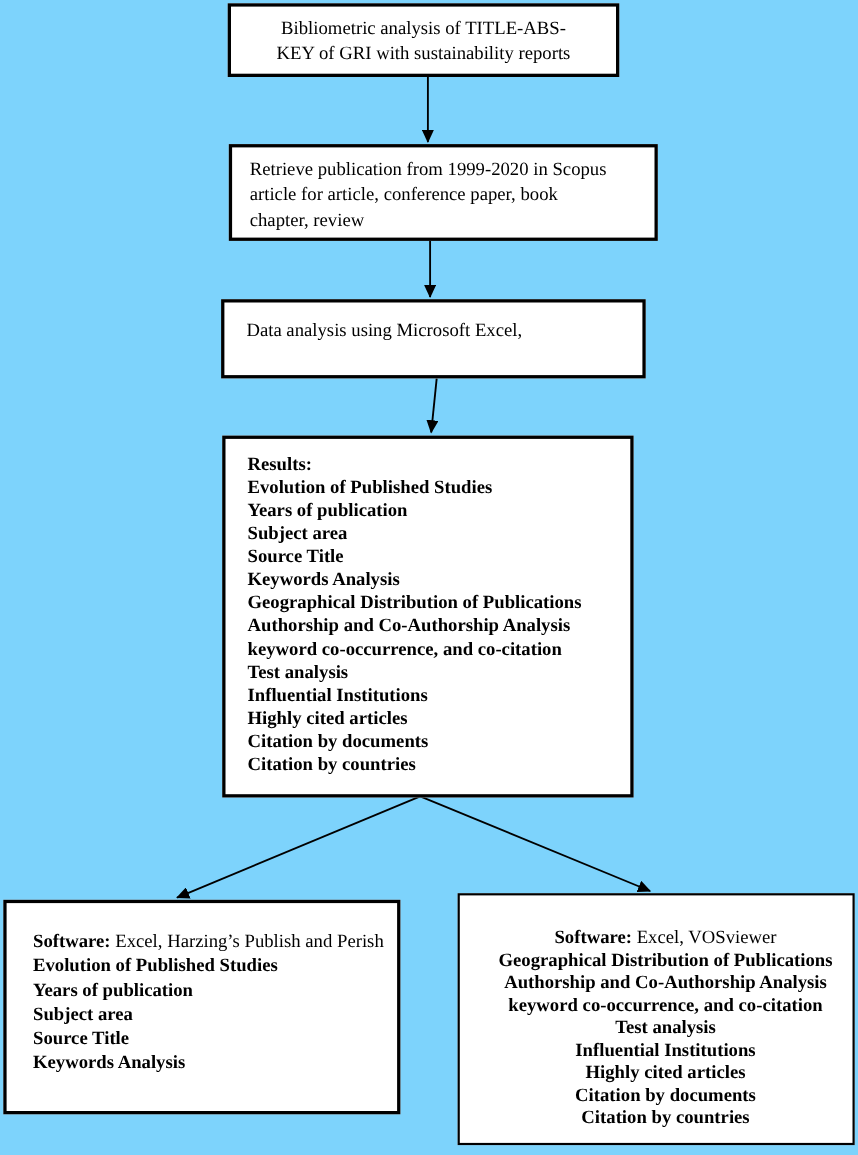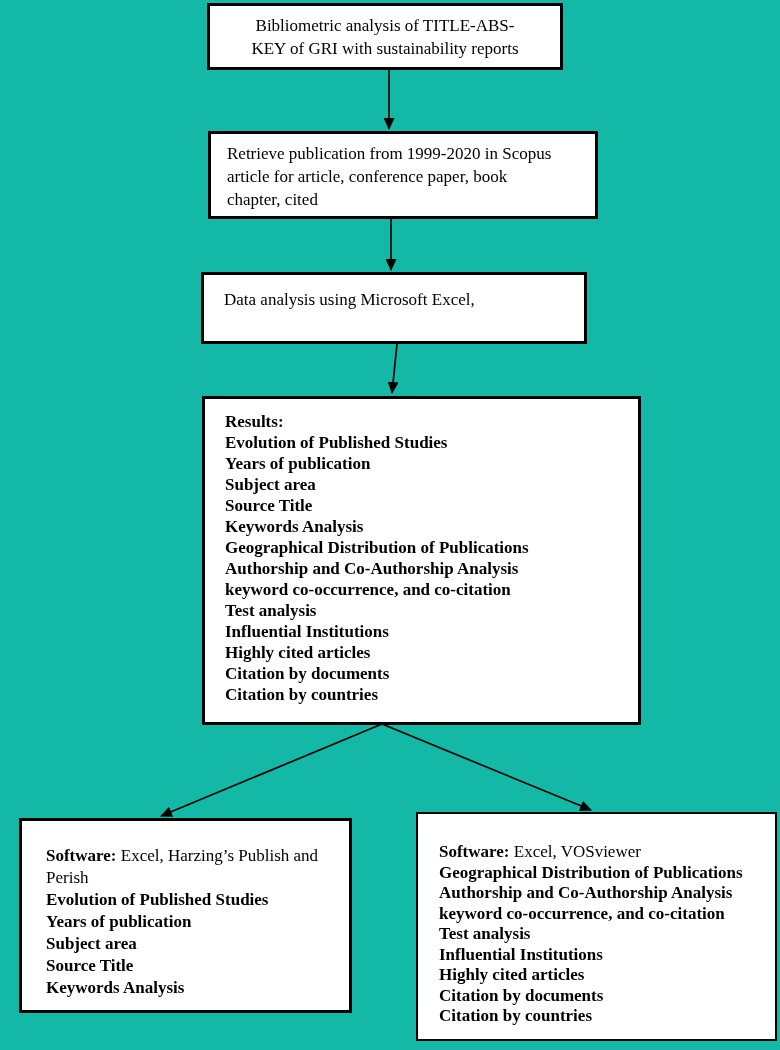--- a/index.html
+++ b/index.html
@@ -1,44 +1,44 @@
 <!DOCTYPE html>
 <html><head>
 <meta charset="utf-8">
 <style>
   html, body { margin: 0; padding: 0; background: #ffffff; }
   .canvas {
     position: relative;
     width: 780px;
     height: 1050px;
-    background: #14b8a6;
+    background: #7dd3fc;
     font-family: "Liberation Serif", "DejaVu Serif", serif;
     color: #000000;
     overflow: hidden;
   }
   .box {
     position: absolute;
     box-sizing: border-box;
     border: 3px solid #000000;
     background: #ffffff;
     font-size: 17px;
   }
   .box--thin { border-width: 2px; }
   .step1 { left: 207px; top: 3px;  width: 356px; height: 67px;
            text-align: center; padding-top: 8px; line-height: 23px; }
   .step2 { left: 208px; top: 131px; width: 390px; height: 88px;
            padding: 8px 10px 0 16px; line-height: 23px; }
   .step3 { left: 201px; top: 272px; width: 386px; height: 72px;
            padding: 13px 8px 0 20px; line-height: 23px; }
-  .results { left: 202px; top: 396px; width: 439px; height: 329px;
+  .results { left: 202px; top: 396px; width: 374px; height: 329px;
              padding: 12px 6px 4px 20px; line-height: 21px; }
-  .softL { left: 3px; top: 818px; width: 333px; height: 195px;
-           padding: 24px 10px 0 24px; line-height: 22px; margin-left: 16px; }
+  .softL { left: 3px; top: 818px; width: 361px; height: 195px;
+           padding: 24px 10px 0 24px; line-height: 22px; }
   .softR { left: 416px; top: 812px; width: 361px; height: 229px;
-           padding: 28px 4px 0 21px; line-height: 20.5px; }
+           padding: 28px 4px 0 21px; line-height: 20.5px; text-align: center; }
   .bold { font-weight: bold; }
   .item { white-space: nowrap; font-weight: bold; }
   .softL .item, .softL .head { white-space: normal; }
   .arrows {
     position: absolute;
     left: 0; top: 0;
     width: 780px; height: 1050px;
     pointer-events: none;
   }
   .arrows line { stroke: #000000; stroke-width: 1.7; }
@@ -62,21 +62,21 @@
   </svg>
 
   <div class="box step1">
     <div>Bibliometric analysis of TITLE-ABS-</div>
     <div>KEY of GRI with sustainability reports</div>
   </div>
 
   <div class="box step2">
     <div>Retrieve publication from 1999-2020 in Scopus</div>
     <div>article for article, conference paper, book</div>
-    <div>chapter, cited</div>
+    <div>chapter, review</div>
   </div>
 
   <div class="box step3">
     <div>Data analysis using Microsoft Excel,</div>
   </div>
 
   <div class="box results">
     <div class="bold">Results:</div>
     <div class="item">Evolution of Published Studies</div>
     <div class="item">Years of publication</div>

